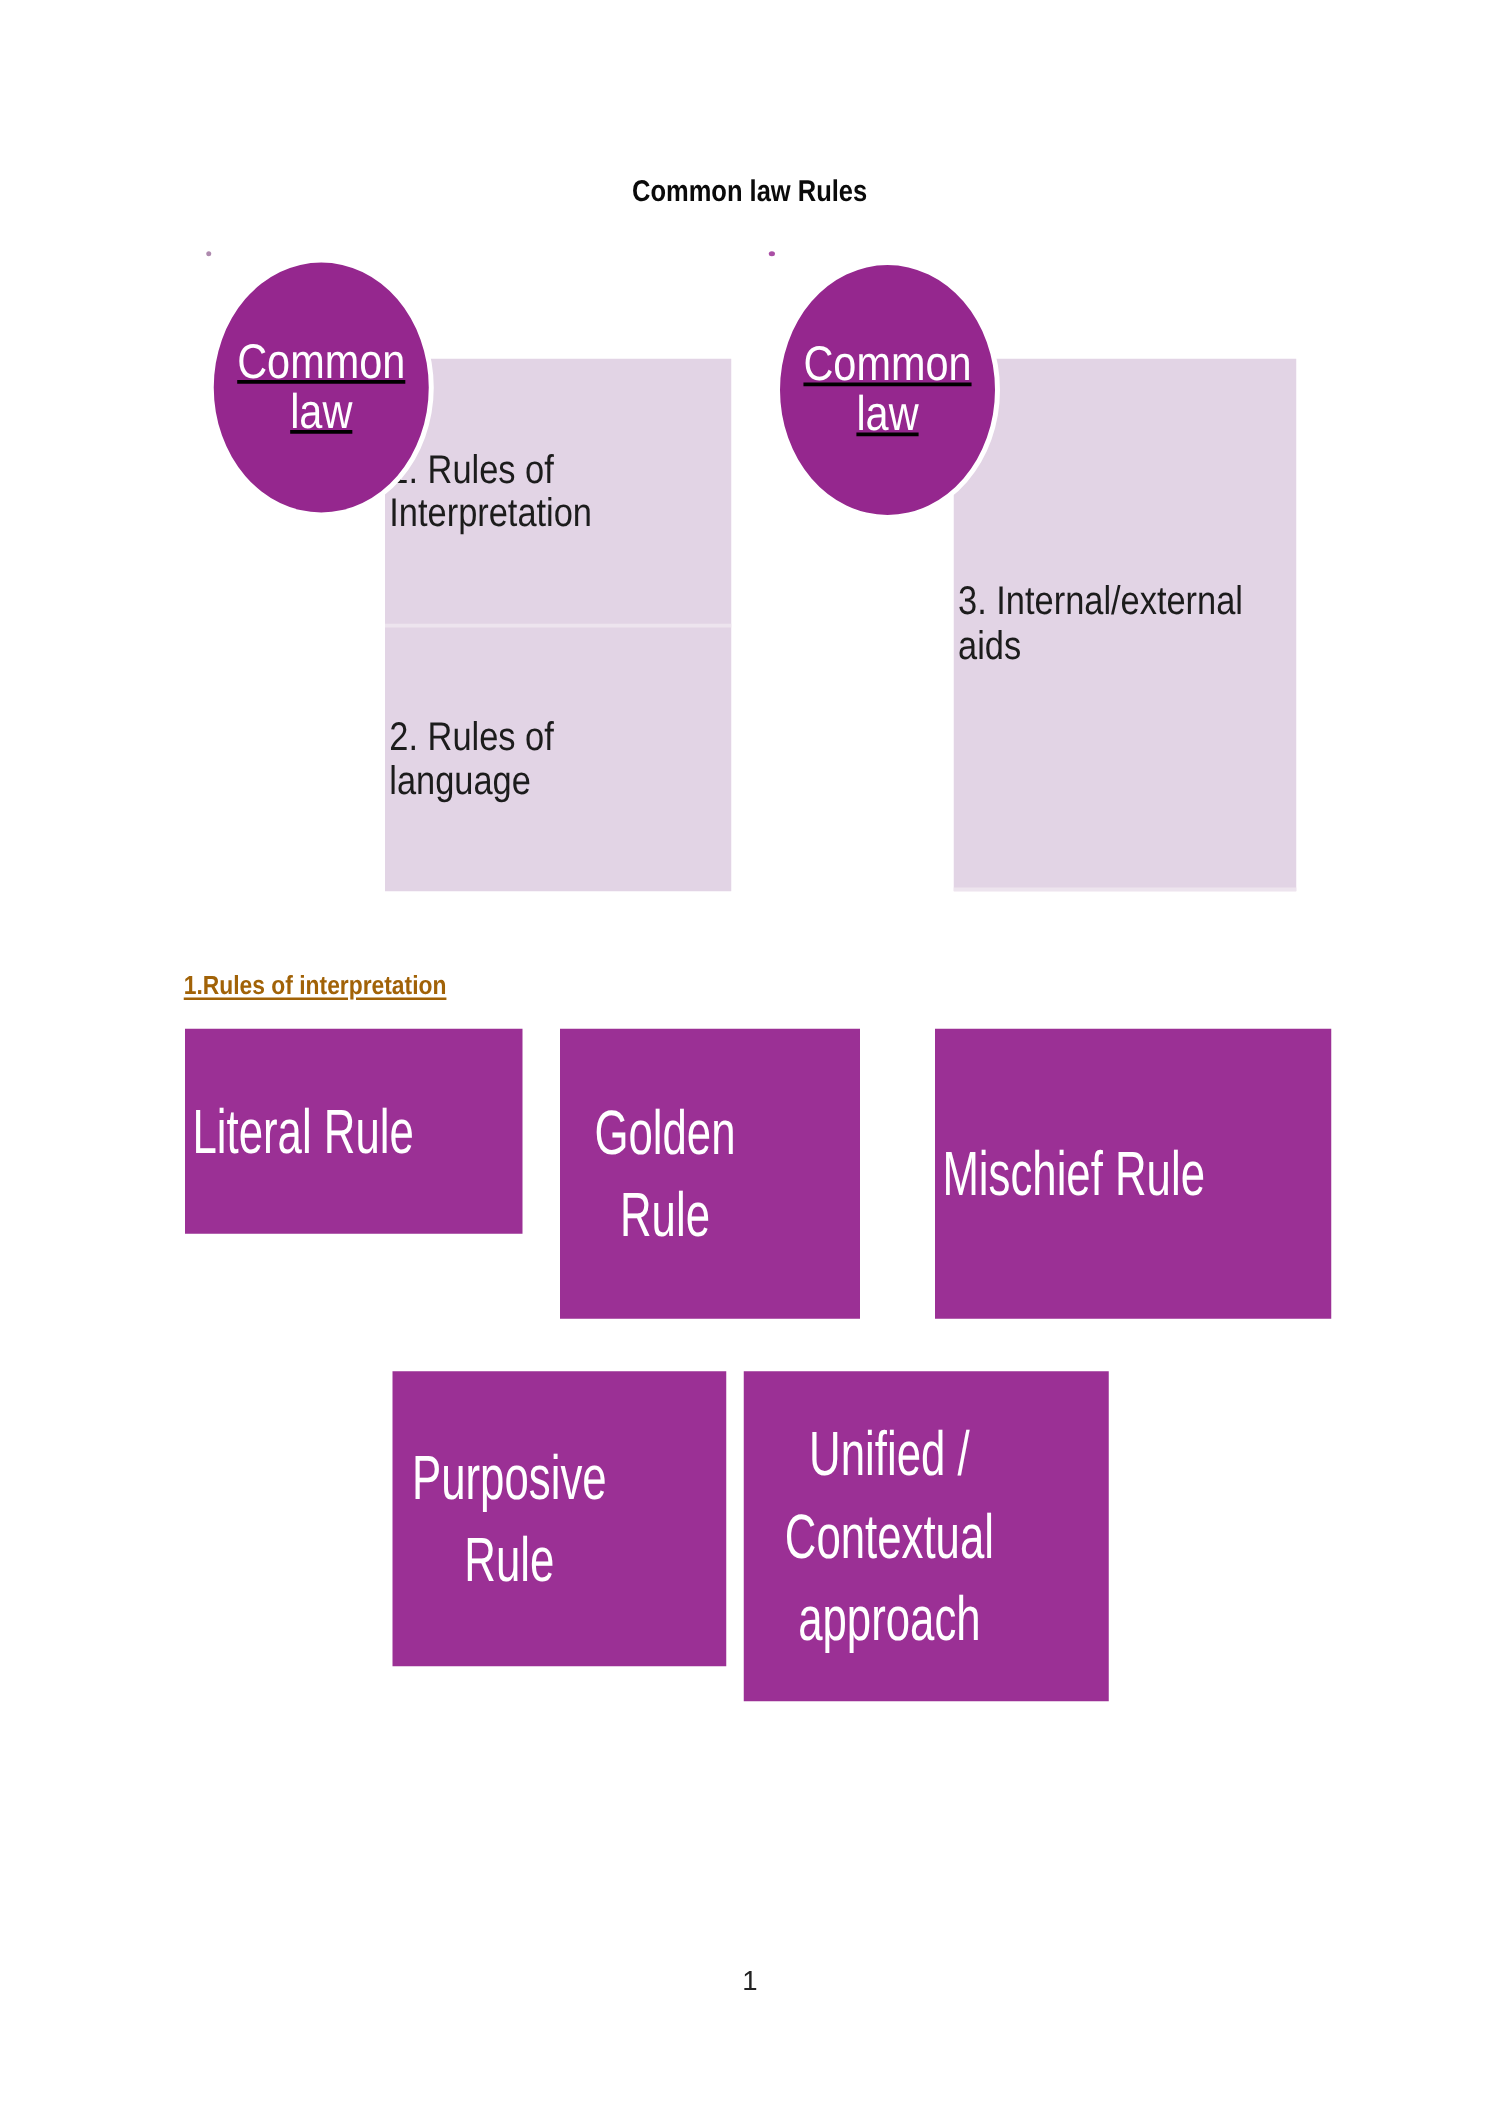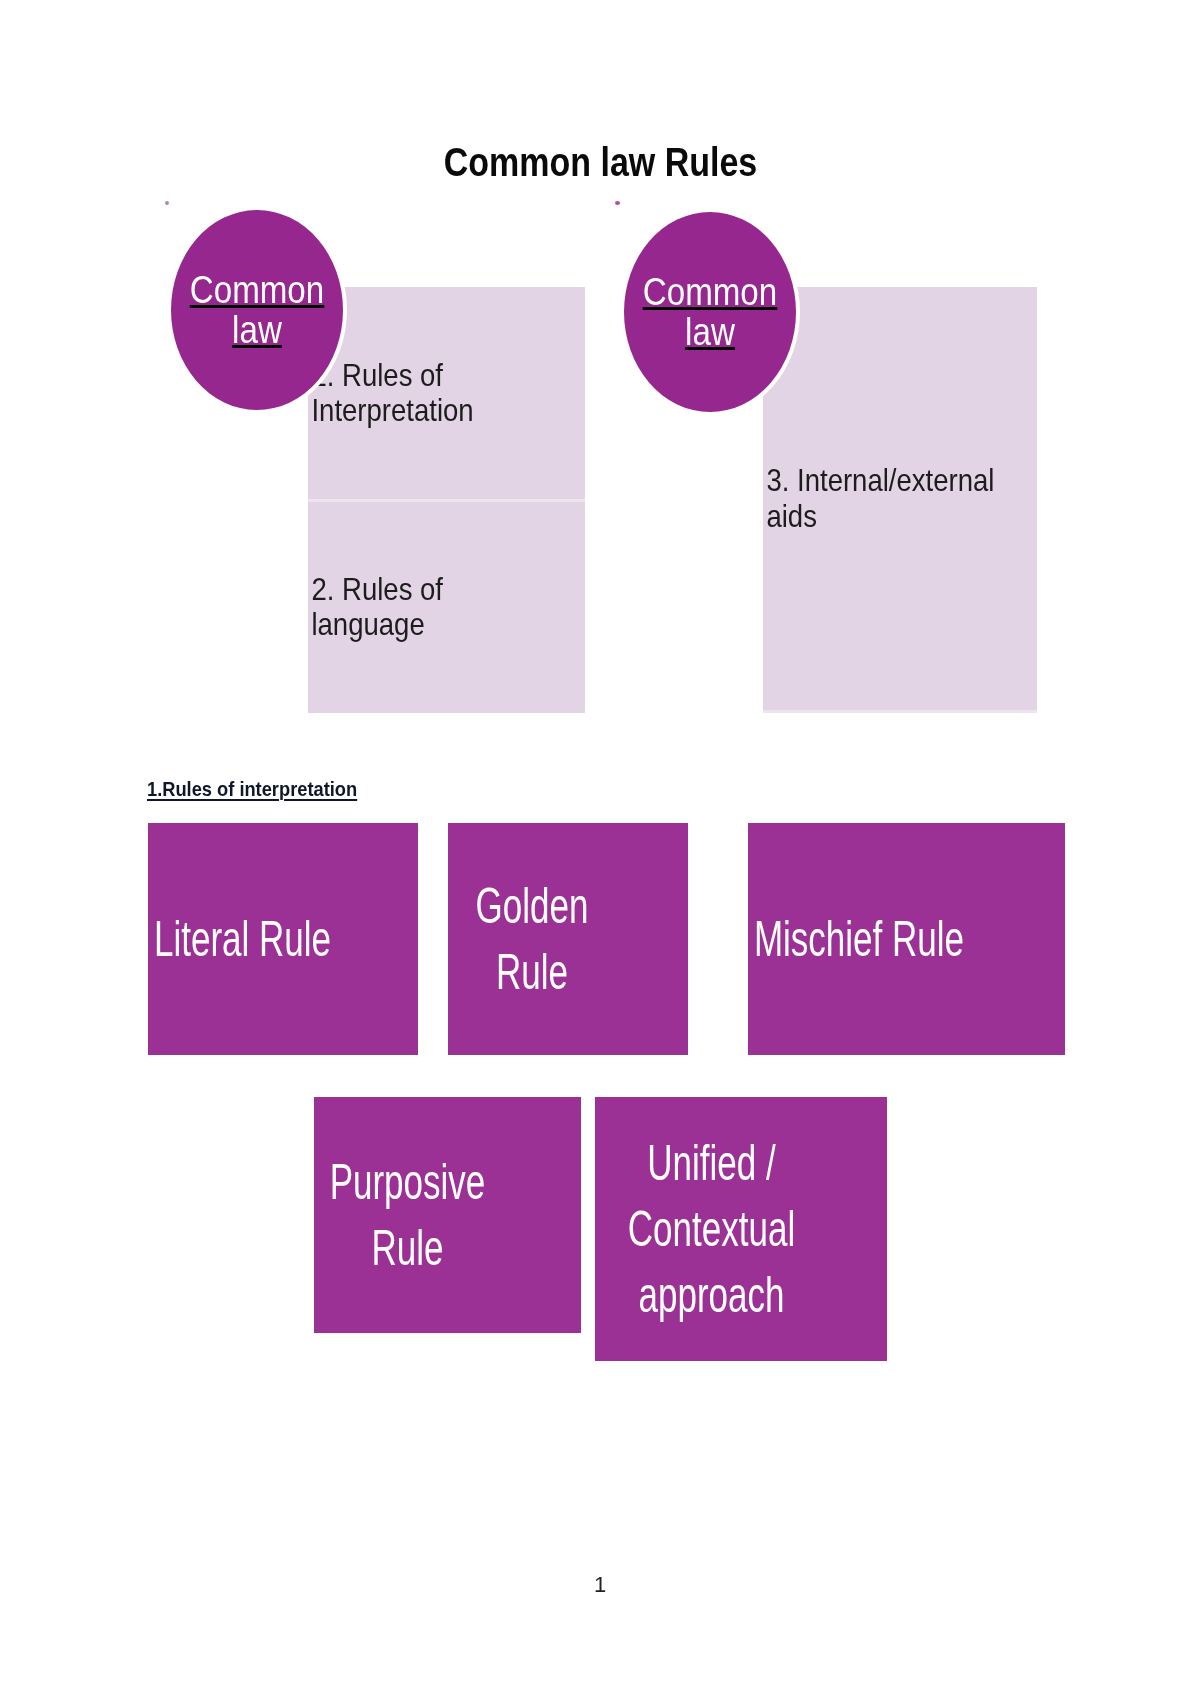--- a/index.html
+++ b/index.html
@@ -11,21 +11,21 @@
     font-family: "Liberation Sans", "DejaVu Sans", sans-serif;
     overflow: hidden;
   }
 
   
   .doc-title {
     position: absolute;
     left: 0; top: 140px;
     width: 1200px;
     text-align: center;
-    font-size: 40px;
+    font-size: 24px;
     font-weight: bold;
     color: #0a0a0a;
   }
   .doc-title .condense {
     display: inline-block;
     transform: scaleX(0.85);
     transform-origin: center;
     white-space: nowrap;
   }
 
@@ -90,21 +90,21 @@
     color: #ffffff;
     text-align: center;
   }
 
   
   .section-heading {
     position: absolute;
     left: 147px; top: 777px;
     font-size: 21px;
     font-weight: bold;
-    color: #0f172a;
+    color: #a16207;
   }
   .section-heading .condense {
     display: inline-block;
     transform: scaleX(0.87);
     transform-origin: left center;
     white-space: nowrap;
     text-decoration: underline;
     text-decoration-thickness: 2px;
     text-underline-offset: 3px;
   }
@@ -120,21 +120,21 @@
   }
   .box-inner {
     width: 142.9%;
     transform: scaleX(0.70);
     transform-origin: left center;
     font-size: 50px;
     line-height: 1.32;
     color: #ffffff;
     text-align: center;
   }
-  .box-1 { left: 148px; top: 823px;  width: 270px; height: 232px; }
+  .box-1 { left: 148px; top: 823px;  width: 270px; height: 164px; }
   .box-2 { left: 448px; top: 823px;  width: 240px; height: 232px; }
   .box-3 { left: 748px; top: 823px;  width: 317px; height: 232px; }
   .box-4 { left: 298px; top: 1097px; width: 267px; height: 236px; margin-left: 16px; }
   .box-5 { left: 595px; top: 1097px; width: 270px; height: 264px; padding-left: 22px; }
 
   
   .page-number {
     position: absolute;
     left: 0; top: 1572px;
     width: 1200px;

